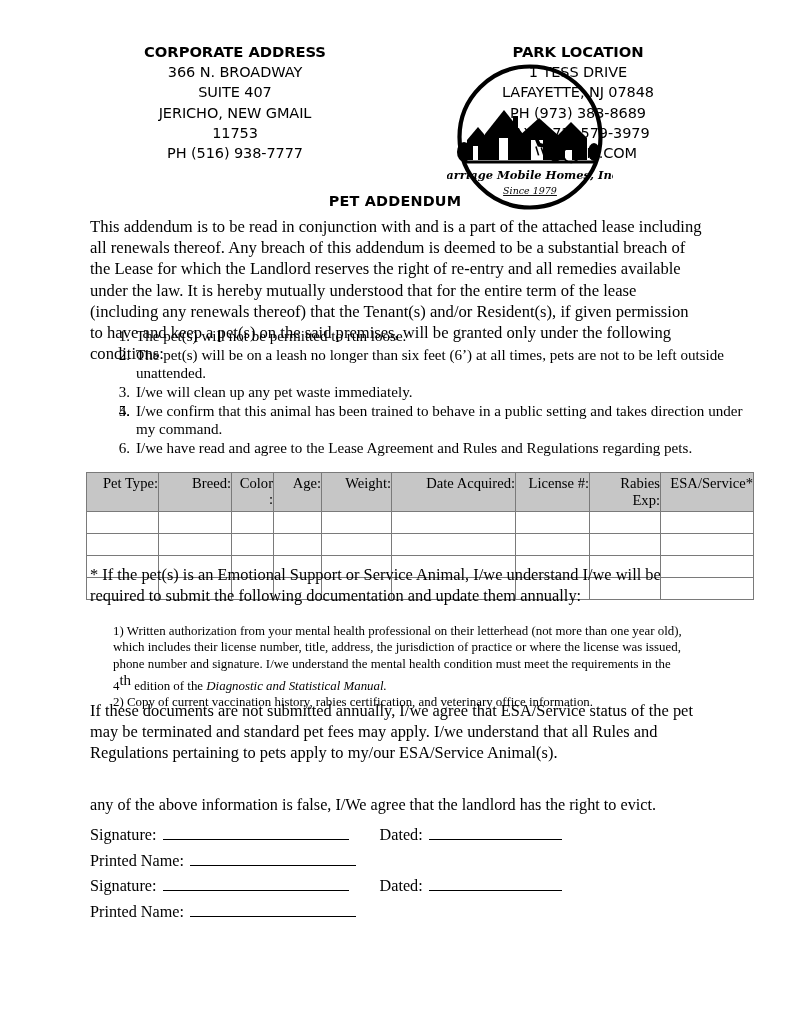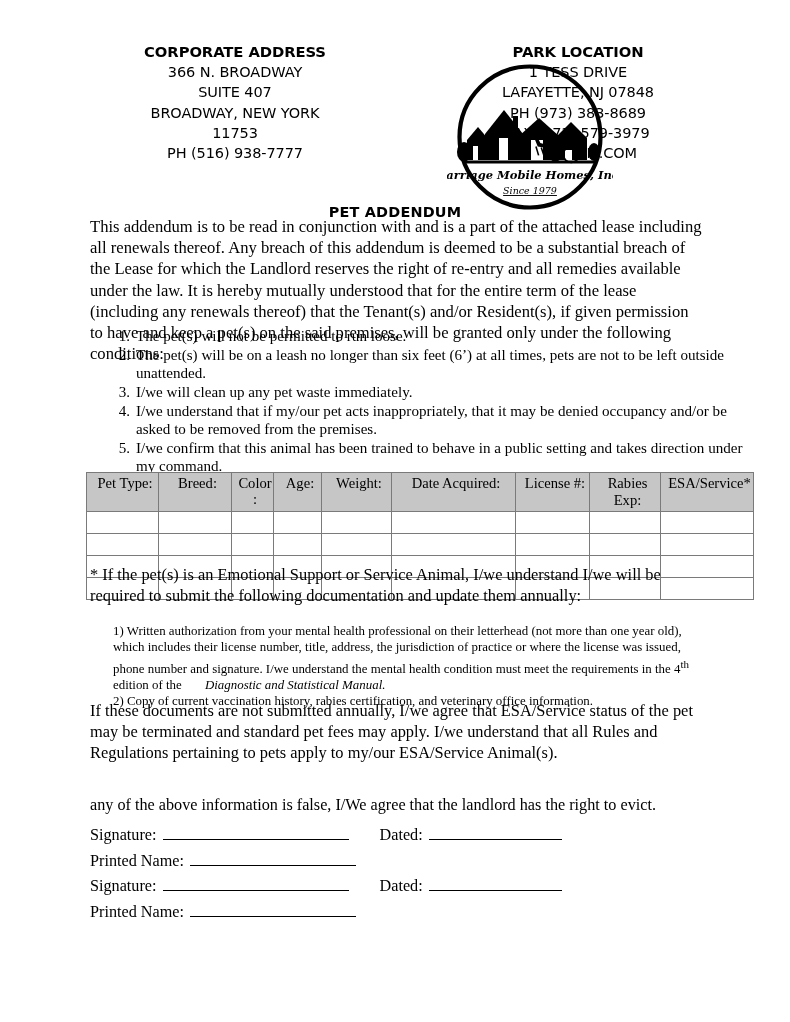--- a/index.html
+++ b/index.html
@@ -57,21 +57,21 @@
     width: 166px;
     height: 146px;
     z-index: 5;
     pointer-events: none;
   }
 
   
   .doc-title {
     position: absolute;
     left: 0;
-    top: 204px;
+    top: 193px;
     width: 790px;
     text-align: center;
     font-family: "DejaVu Sans", sans-serif;
     font-weight: bold;
     font-size: 14.4px;
     letter-spacing: 0.2px;
   }
 
   
   .intro {
@@ -113,21 +113,21 @@
     left: 86px;
     top: 472px;
     width: 667px;
     border-collapse: collapse;
     table-layout: fixed;
     font-size: 14.6px;
   }
   .pet-table th, .pet-table td {
     border: 1px solid #7a7a7a;
     padding: 2px 0 2px 5px;
-    text-align: center;
+    text-align: right;
     vertical-align: top;
     font-weight: normal;
   }
   .pet-table thead th {
     background: #c6c6c6;
     height: 34px;
   }
   .pet-table tbody td {
     height: 17px;
   }
@@ -147,22 +147,22 @@
   }
   .esa-docs {
     position: absolute;
     left: 113px;
     top: 623px;
     width: 578px;
     font-size: 12.9px;
     line-height: 16.3px;
   }
   .esa-docs p { margin: 0; }
-  .esa-docs sup { font-size: 11px; vertical-align: super; }
-  .esa-docs i { font-style: italic; margin-left: 20px; }
+  .esa-docs sup { font-size: 15px; vertical-align: super; }
+  .esa-docs i { font-style: italic; }
 
   .esa-tail {
     position: absolute;
     left: 90px;
     top: 700px;
     width: 625px;
     font-size: 16.4px;
     line-height: 21px;
   }
 
@@ -217,21 +217,21 @@
 <body>
 
 <div class="page">
 
   <div class="letterhead">
 
     <div class="addr-block addr-corporate">
       <div class="addr-title">CORPORATE ADDRESS</div>
       <div class="addr-line">366 N. BROADWAY</div>
       <div class="addr-line">SUITE 407</div>
-      <div class="addr-line">BROADWAY, NEW YORK</div>
+      <div class="addr-line">JERICHO, NEW GMAIL</div>
       <div class="addr-line">11753</div>
       <div class="addr-line">PH (516) 938-7777</div>
     </div>
 
     <div class="addr-block addr-park">
       <div class="addr-title">PARK LOCATION</div>
       <div class="addr-line">1 TESS DRIVE</div>
       <div class="addr-line">LAFAYETTE, NJ 07848</div>
       <div class="addr-line">PH (973) 383-8689</div>
       <div class="addr-line">FAX (973) 579-3979</div>
@@ -294,21 +294,20 @@
     <li>
       <span class="num">2.</span>
       <span>The pet(s) will be on a leash no longer than six feet (6’) at all times, pets are not to be left outside unattended.</span>
     </li>
     <li>
       <span class="num">3.</span>
       <span>I/we will clean up any pet waste immediately.</span>
     </li>
     <li>
       <span class="num">4.</span>
-      <span>I/we understand that if my/our pet acts inappropriately, that it may be denied occupancy and/or be asked to be removed from the premises.</span>
     </li>
     <li>
       <span class="num">5.</span>
       <span>I/we confirm that this animal has been trained to behave in a public setting and takes direction under my command.</span>
     </li>
     <li>
       <span class="num">6.</span>
       <span>I/we have read and agree to the Lease Agreement and Rules and Regulations regarding pets.</span>
     </li>
   </ol>

